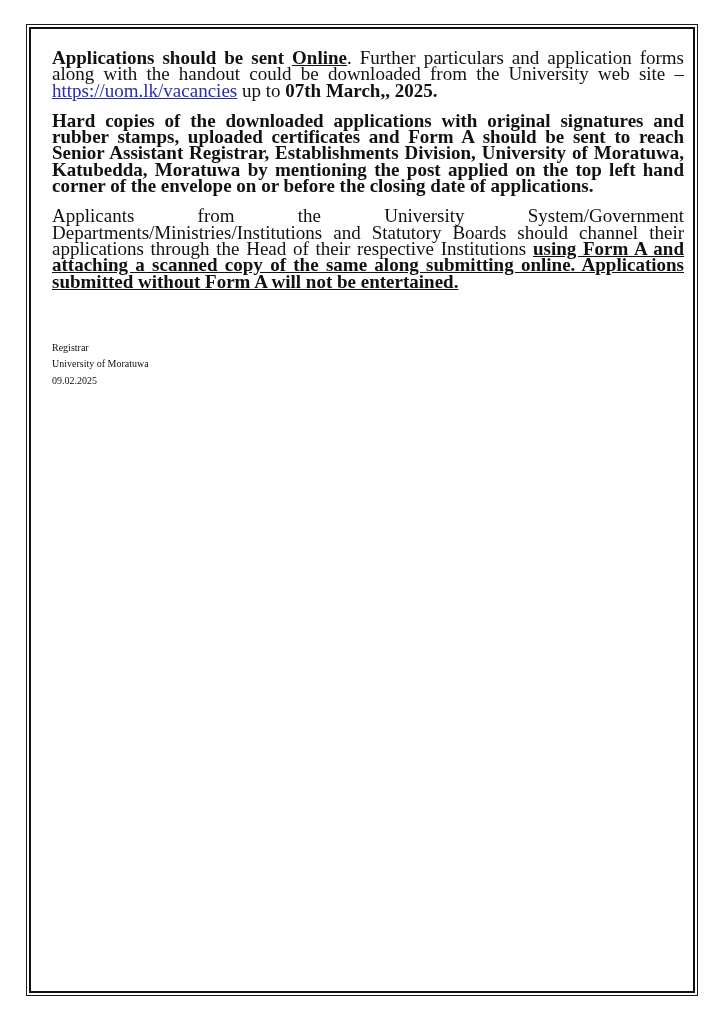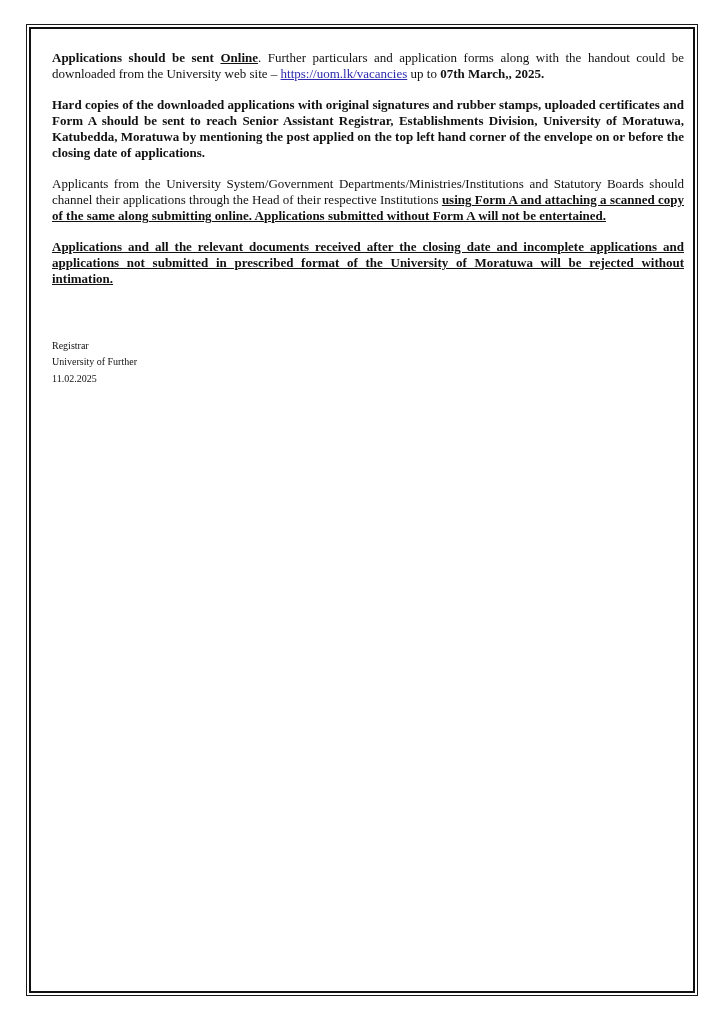--- a/index.html
+++ b/index.html
@@ -43,21 +43,21 @@
   .content {
     position: absolute;
     left: 21px;
     top: 21px;
     width: 632px;
     box-sizing: border-box;
   }
 
   p.para {
     margin: 0 0 14px 0;
-    font-size: 13px;
+    font-size: 19px;
     line-height: 16.3px;
     text-align: justify;
     text-justify: inter-word;
     hyphens: none;
   }
   p.para:last-of-type { margin-bottom: 0; }
 
   .b  { font-weight: bold; }
   .bu { font-weight: bold; text-decoration: underline; }
 
@@ -83,25 +83,24 @@
   <div class="page-frame-inner">
 
     <div class="content">
 
       <p class="para"><span class="b">Applications should be sent </span><span class="bu">Online</span><span>. Further particulars and application forms along with the handout could be downloaded from the University web site – </span><a class="weblink" href="#">https://uom.lk/vacancies</a><span> up to </span><span class="b">07th March,, 2025.</span></p>
 
       <p class="para b">Hard copies of the downloaded applications with original signatures and rubber stamps, uploaded certificates and Form A should be sent to reach Senior Assistant Registrar, Establishments Division, University of Moratuwa, Katubedda, Moratuwa by mentioning the post applied on the top left hand corner of the envelope on or before the closing date of applications.</p>
 
       <p class="para"><span>Applicants from the University System/Government Departments/Ministries/Institutions and Statutory Boards should channel their applications through the Head of their respective Institutions </span><span class="bu">using Form A and attaching a scanned copy of the same along submitting online. Applications submitted without Form A will not be entertained.</span></p>
 
-      <p class="para bu">Applications and all the relevant documents received after the closing date and incomplete applications and applications not submitted in prescribed format of the University of Moratuwa will be rejected without intimation.</p>
 
       <div class="signature">
         <div>Registrar</div>
-        <div>University of Further</div>
-        <div>11.02.2025</div>
+        <div>University of Moratuwa</div>
+        <div>09.02.2025</div>
       </div>
 
       <div class="spacer-tail"></div>
 
     </div>
   </div>
 </div>
 
 </body></html>

